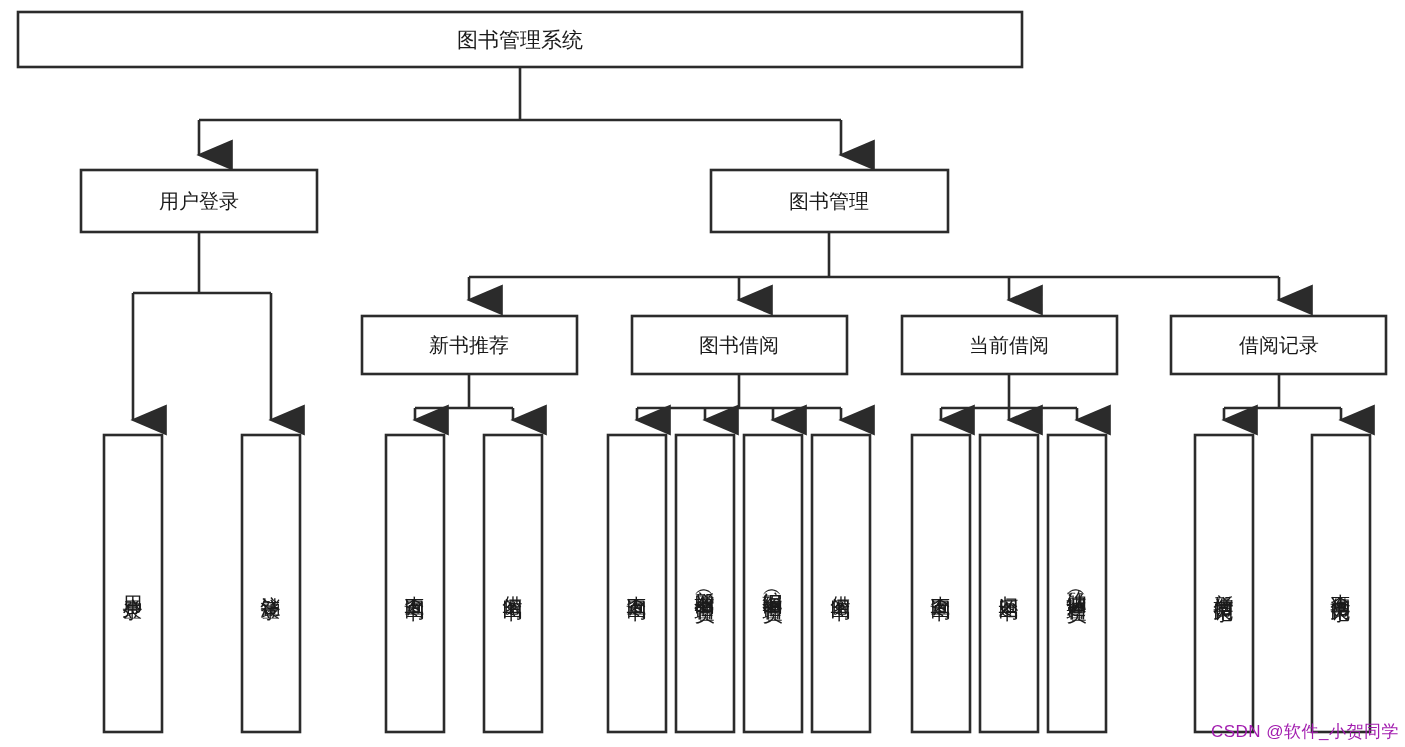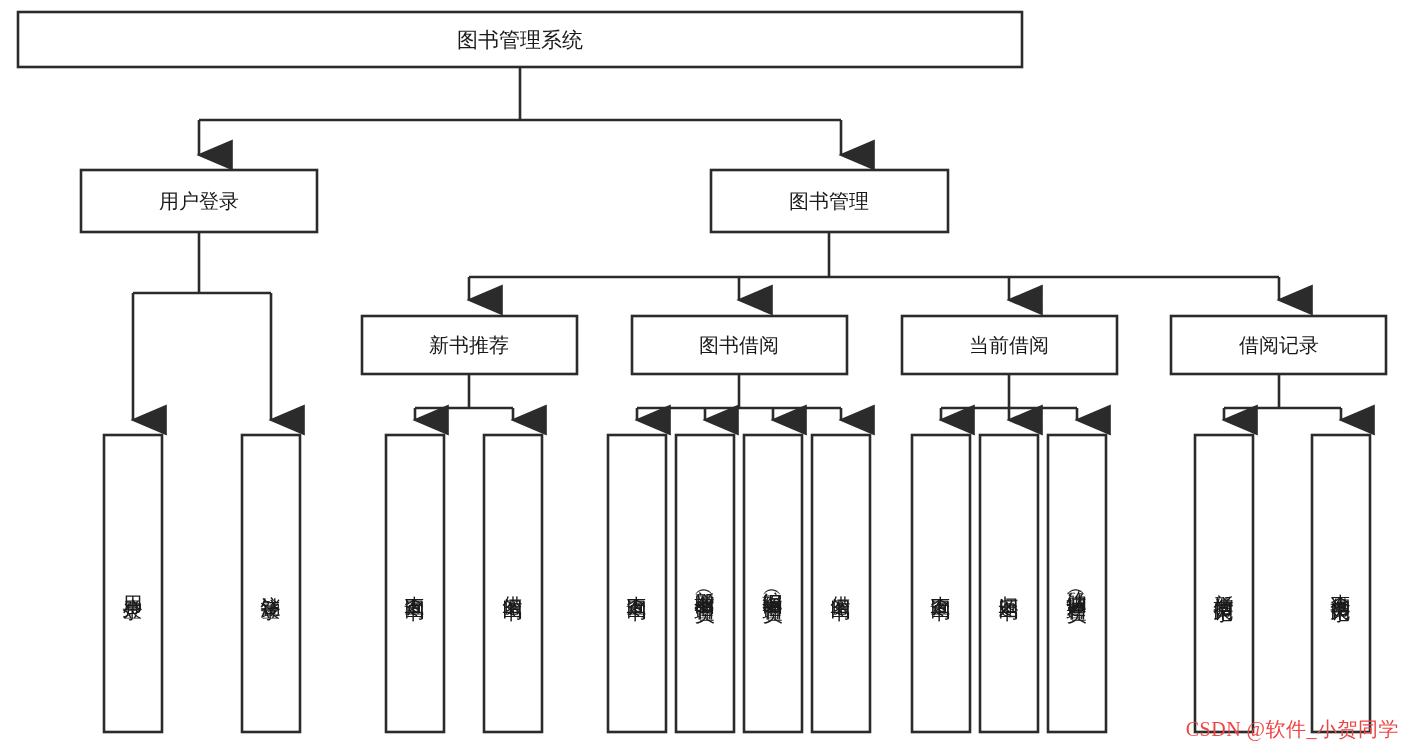--- a/index.html
+++ b/index.html
@@ -34,23 +34,23 @@
     letter-spacing:2px;
     font-size:20px;
     line-height:1;
     white-space:nowrap;
     pointer-events:none;
   }
   .watermark{
     position:absolute;
     right:6px;
     bottom:4px;
-    font-family:Liberation Serif, serif;
-    font-size:20px;
-    color:#ef4444;
+    font-family:Liberation Sans, sans-serif;
+    font-size:17px;
+    color:#a21caf;
     white-space:nowrap;
     letter-spacing:0.5px;
   }
 </style>
 </head>
 <body>
 
 <div id="diagram-root">
 
   <svg id="tree" viewBox="0 0 1405 747">

